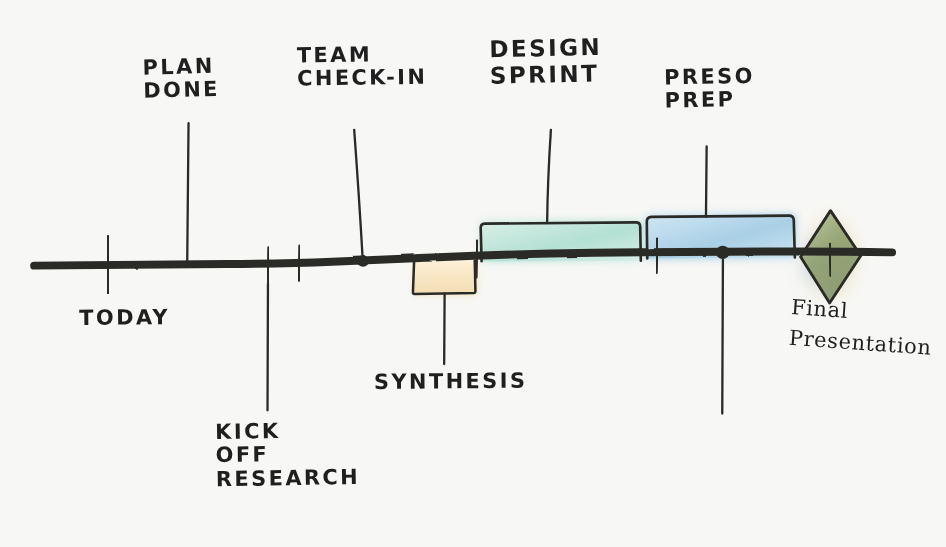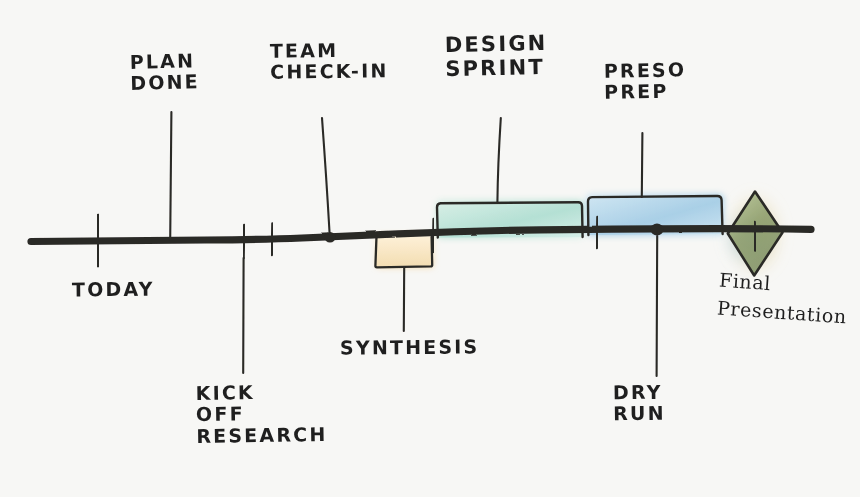--- a/index.html
+++ b/index.html
@@ -174,19 +174,17 @@
 PREP</div>
 
   <div class="lbl caps" style="left:72px; top:279px; transform:rotate(-0.6deg);">TODAY</div>
 
   <div class="lbl caps" style="left:340px; top:337px; transform:rotate(-0.5deg);">SYNTHESIS</div>
 
   <div class="lbl caps" style="left:196px; top:382px; transform:rotate(-0.9deg);">KICK
 OFF
 RESEARCH</div>
 
-  <div class="lbl caps" style="left:613px; top:382px; transform:rotate(-0.7deg);">DRY
-RUN</div>
 
   <div class="lbl script" style="left:718px; top:271px; transform:rotate(4deg); line-height:1.45;">Final
 Presentation</div>
 
 </div>
 
 </body></html>

